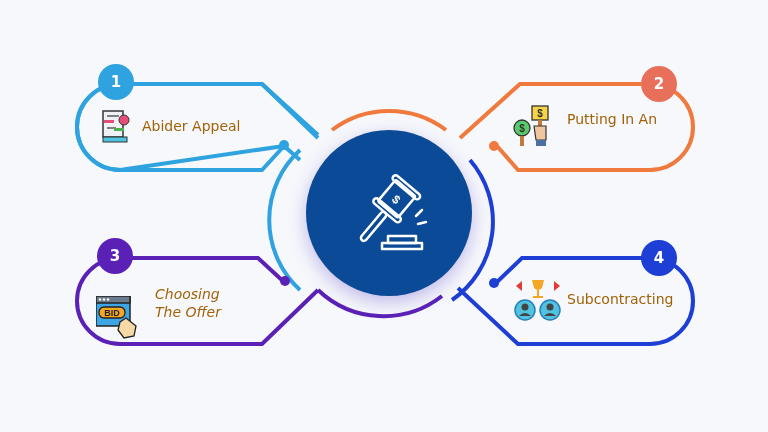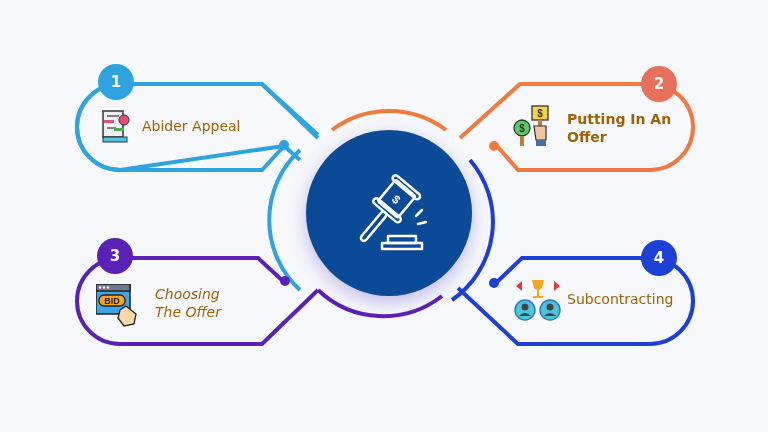--- a/index.html
+++ b/index.html
@@ -73,27 +73,26 @@
     <rect x="20" y="2" width="16" height="14" fill="#f5d547" stroke="#333" stroke-width="1.3"></rect>
     <text x="28" y="13" text-anchor="middle" font-size="10" font-weight="bold" fill="#333" font-family="Liberation Sans, sans-serif">$</text>
     <rect x="26" y="16" width="4" height="10" fill="#c07a3a"></rect>
     <path d="M22,22 L34,22 L34,36 L24,36 Z" fill="#f0c6a0" stroke="#333" stroke-width="1.2"></path>
     <rect x="24" y="36" width="10" height="6" fill="#4a6fa5"></rect>
     <circle cx="10" cy="24" r="8" fill="#5ac96a" stroke="#333" stroke-width="1.3"></circle>
     <text x="10" y="28" text-anchor="middle" font-size="10" font-weight="bold" fill="#333" font-family="Liberation Sans, sans-serif">$</text>
     <rect x="8" y="32" width="4" height="10" fill="#c07a3a"></rect>
   </svg>
 </div>
-<div class="label" style="left:567px;top:110px;font-weight:bold;">
+<div class="label" style="left:567px;top:110px;">
   <div>Putting In An</div>
-  <div>Offer</div>
 </div>
 
 <div class="badge" style="left:97px;top:238px;background:#5b21b6;">3</div>
-<div class="icon" style="left:96px;top:284px;width:46px;height:44px;">
+<div class="icon" style="left:96px;top:296px;width:46px;height:44px;">
   <svg width="46" height="44" viewBox="0 0 46 44">
     <rect x="0" y="0" width="34" height="30" fill="#3ea6e6" stroke="#222" stroke-width="1.5"></rect>
     <rect x="0" y="0" width="34" height="7" fill="#6b7a8c" stroke="#222" stroke-width="1.5"></rect>
     <circle cx="4" cy="3.5" r="1.2" fill="#fff"></circle>
       <circle cx="8" cy="3.5" r="1.2" fill="#fff"></circle>
       <circle cx="12" cy="3.5" r="1.2" fill="#fff"></circle>
     <rect x="3" y="11" width="26" height="11" rx="5" fill="#f5a623" stroke="#222" stroke-width="1.3"></rect>
     <text x="16" y="20" text-anchor="middle" font-size="9" font-weight="bold" fill="#222" font-family="Liberation Sans, sans-serif">BID</text>
     <path d="M24,26 L30,22 L40,30 L38,40 L28,42 L22,34 Z" fill="#f7d9a8" stroke="#222" stroke-width="1.3"></path>
   </svg>

